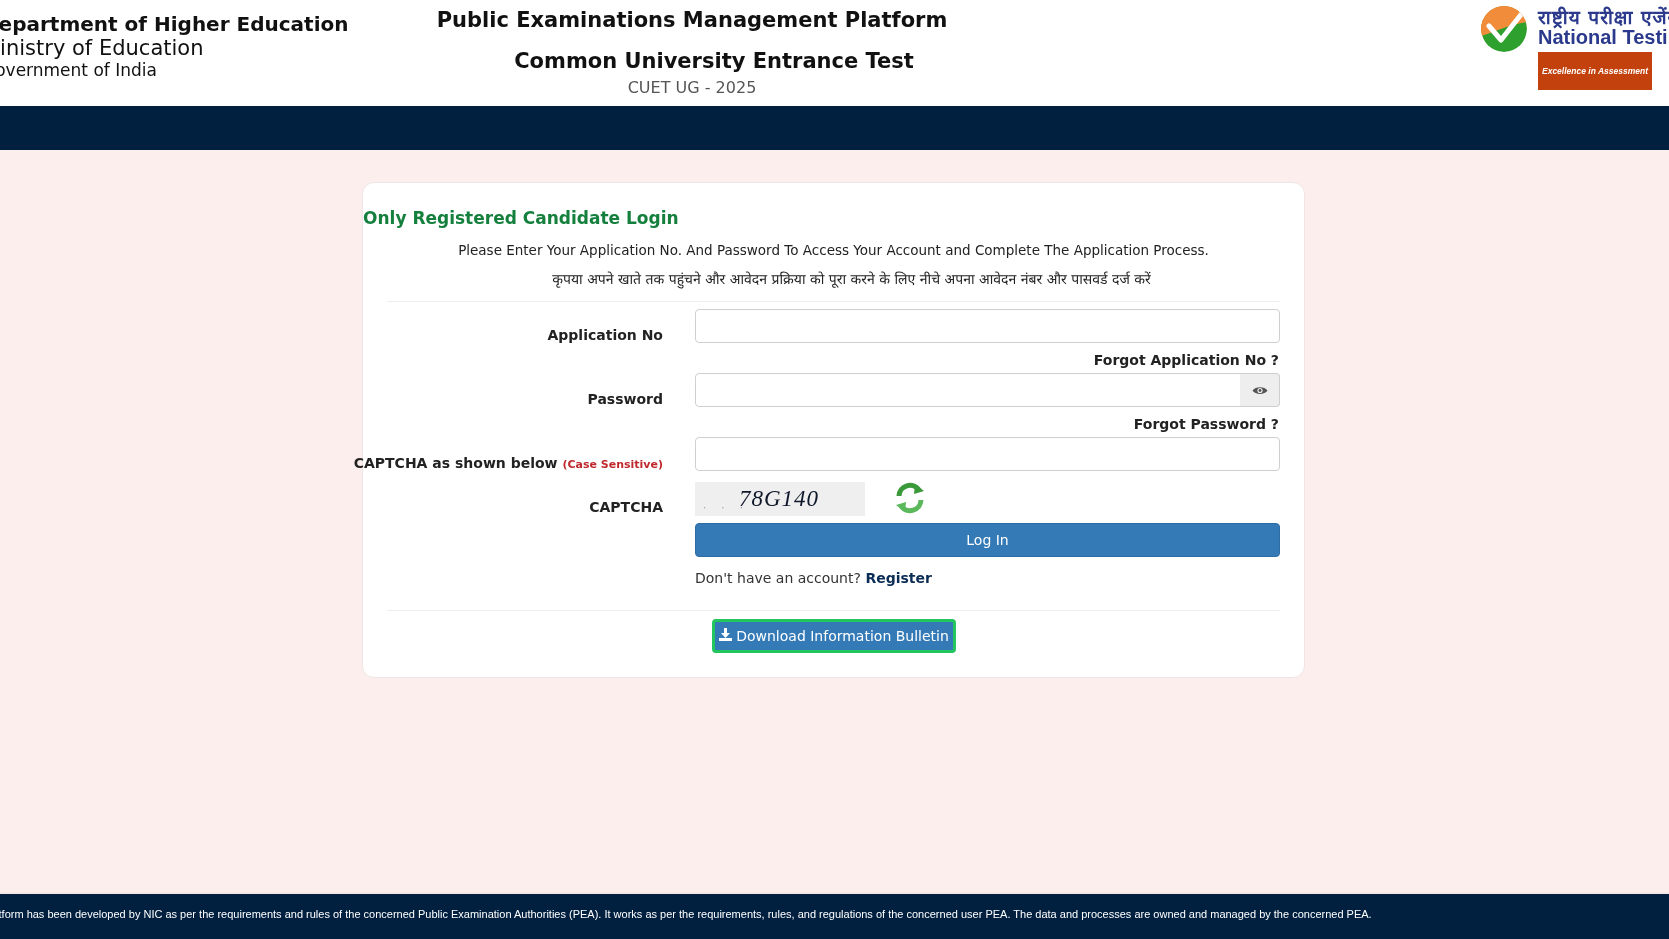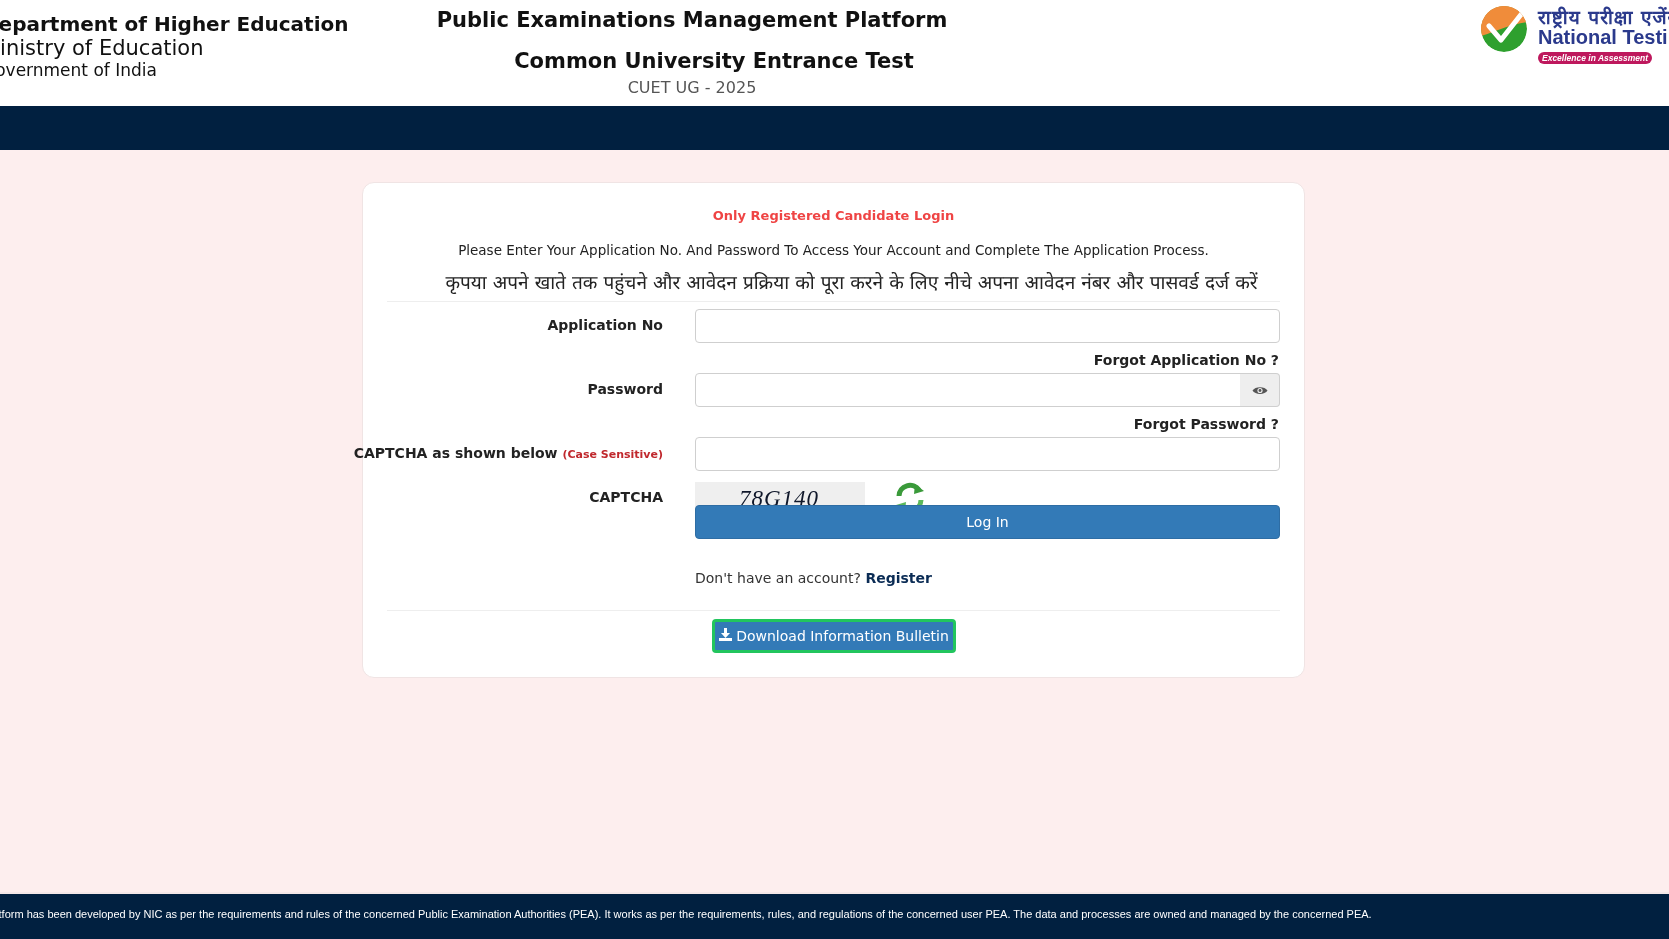--- a/index.html
+++ b/index.html
@@ -13,44 +13,44 @@
   .dept .l2 { font-size: 21px; color: #111; line-height: 24px; }
   .dept .l3 { font-size: 17px; color: #111; line-height: 20px; }
   .center-title { position: absolute; left: 0; width: 1384px; top: 6px; text-align: center; }
   .center-title .t1 { font-size: 21px; font-weight: bold; color: #111; line-height: 28px; }
   .center-title .t2 { font-size: 21px; font-weight: bold; color: #111; line-height: 28px; margin-top: 13px; padding-left: 44px; }
   .center-title .t3 { font-size: 16px; color: #555; line-height: 22px; margin-top: 2px; }
   .nta { position: absolute; left: 1478px; top: 4px; width: 200px; height: 60px; }
   .nta-logo { position: absolute; left: 3px; top: 2px; width: 46px; height: 46px; border-radius: 50%; overflow: hidden; }
   .nta-hindi { position: absolute; left: 60px; top: 0px; font-size: 19px; font-weight: bold; color: #2b3a8c; white-space: nowrap; letter-spacing: 1px; }
   .nta-eng { position: absolute; left: 60px; top: 22px; font-size: 20px; font-weight: bold; color: #2b3a8c; white-space: nowrap; font-family: "Liberation Sans", sans-serif; }
-  .nta-tag { position: absolute; left: 60px; top: 48px; background: #be185d; color: #fff; font-size: 8.5px; font-style: italic; font-weight: bold; padding: 1px 4px; white-space: nowrap; font-family: "Liberation Sans", sans-serif; border-radius: 6px; }
+  .nta-tag { position: absolute; left: 60px; top: 48px; background: #c2410c; color: #fff; font-size: 8.5px; font-style: italic; font-weight: bold; padding: 14px 4px; white-space: nowrap; font-family: "Liberation Sans", sans-serif; }
 
   .navbar { position: absolute; left: 0; top: 106px; width: 1669px; height: 44px; background: #012040; }
 
   
   .card { position: absolute; left: 362px; top: 182px; width: 943px; height: 496px; background: #fff; border-radius: 12px; border: 1px solid #f0e4e4; }
-  .card-title { position: absolute; left: 0; width: 100%; top: 25px; text-align: center; font-size: 13px; font-weight: bold; color: #ef4444; }
+  .card-title { position: absolute; left: 0; width: 100%; top: 25px; font-size: 17px; font-weight: bold; color: #15803d; }
   .card-desc { position: absolute; left: 0; width: 100%; top: 59px; text-align: center; font-size: 13.5px; color: #222; }
-  .card-hindi { position: absolute; left: 0; width: 100%; top: 86px; text-align: center; font-size: 19px; color: #222; padding-left: 36px; }
+  .card-hindi { position: absolute; left: 0; width: 100%; top: 86px; text-align: center; font-size: 14px; color: #222; padding-left: 36px; }
   .divider { position: absolute; left: 24px; right: 24px; height: 1px; background: #eeeeee; }
 
-  .lbl { position: absolute; right: 641px; font-size: 14px; font-weight: bold; color: #222; white-space: nowrap; text-align: right; }
+  .lbl { position: absolute; right: 641px; font-size: 14px; font-weight: bold; color: #222; white-space: nowrap; text-align: right; margin-top: 10px; }
   .lbl .cs { color: #c0282d; font-size: 11px; font-weight: bold; }
   .inp { position: absolute; left: 332px; width: 585px; height: 34px; border: 1px solid #cfcfcf; border-radius: 4px; background: #fff; font-size: 14px; padding: 0 10px; font-family: "DejaVu Sans", sans-serif; }
   .inp.pw { width: 546px; border-radius: 4px 0 0 4px; }
   .eye-btn { position: absolute; left: 877px; width: 40px; height: 34px; border: 1px solid #cfcfcf; border-left: none; border-radius: 0 4px 4px 0; background: #eeeeee; display: flex; align-items: center; justify-content: center; cursor: pointer; }
   .forgot { position: absolute; right: 25px; font-size: 14px; font-weight: bold; color: #222; text-decoration: none; white-space: nowrap; cursor: pointer; text-align: right; }
 
   .captcha-img { position: absolute; left: 332px; top: 299px; width: 170px; height: 34px; background: #efefef; overflow: hidden; }
   .captcha-img .dots { position: absolute; left: 8px; top: 20px; font-size: 10px; color: #999; letter-spacing: 6px; }
   .captcha-img .code { position: absolute; left: 44px; top: 4px; font-family: Liberation Serif, serif; font-style: italic; font-size: 23px; color: #0f172a; letter-spacing: 1px; }
   .refresh { position: absolute; left: 530px; top: 298px; width: 34px; height: 34px; cursor: pointer; }
 
-  .login-btn { position: absolute; left: 332px; top: 322px; width: 585px; height: 34px; background: #337ab7; color: #fff; border: 1px solid #2e6da4; border-radius: 4px; font-size: 14px; font-family: "DejaVu Sans", sans-serif; cursor: pointer; }
+  .login-btn { position: absolute; left: 332px; top: 340px; width: 585px; height: 34px; background: #337ab7; color: #fff; border: 1px solid #2e6da4; border-radius: 4px; font-size: 14px; font-family: "DejaVu Sans", sans-serif; cursor: pointer; }
   .register-line { position: absolute; left: 332px; top: 387px; font-size: 14px; color: #333; white-space: nowrap; }
   .register-line a { color: #0b2c55; font-weight: bold; text-decoration: none; cursor: pointer; }
 
   .dl-btn { position: absolute; left: 349px; top: 436px; width: 244px; height: 34px; background: #337ab7; color: #fff; border: 3px solid #22c55e; border-radius: 4px; font-size: 14px; font-family: "DejaVu Sans", sans-serif; display: flex; align-items: center; justify-content: center; gap: 4px; cursor: pointer; white-space: nowrap; }
 
   
   .footer { position: absolute; left: 0; top: 892px; width: 1669px; height: 47px; background: #012040; border-top: 2px solid #f4e8e8; }
   .footer-text { position: absolute; left: -40px; top: 14px; font-size: 11px; color: #fff; white-space: nowrap; font-family: "Liberation Sans", sans-serif; }
 </style>
 </head>

